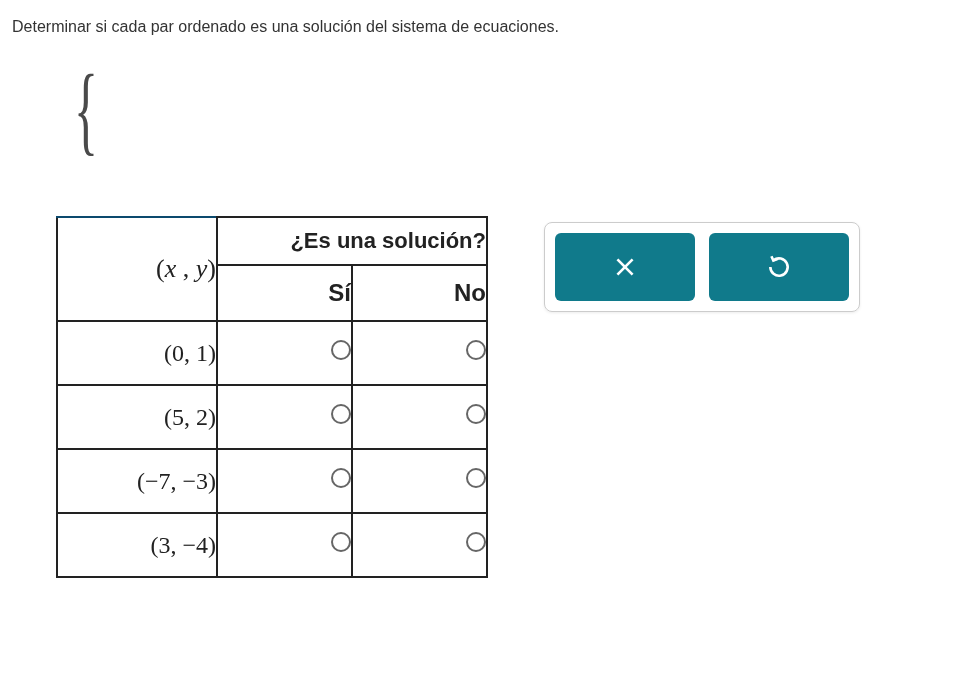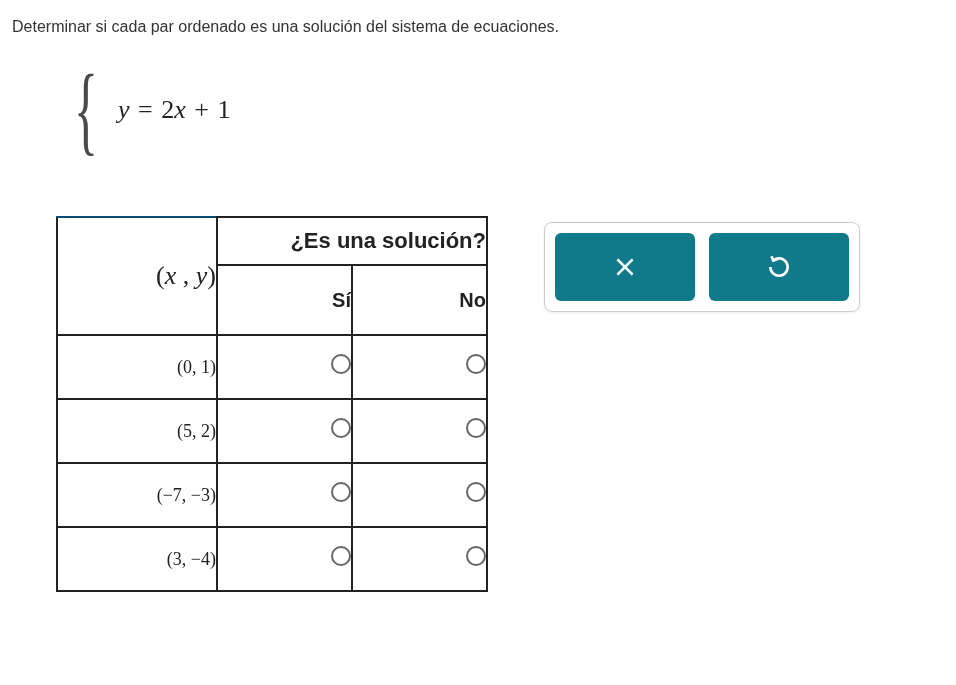--- a/index.html
+++ b/index.html
@@ -78,28 +78,28 @@
       font-size: 26px;
     }
     .xy-cell .paren {
       font-style: normal;
     }
     .xy-cell .var {
       font-style: italic;
     }
     .subhead {
       width: 135px;
-      height: 70px;
+      height: 56px;
       font-weight: bold;
-      font-size: 20px;
+      font-size: 24px;
     }
     .pair-cell {
       height: 64px;
       font-family: 'Times New Roman', serif;
-      font-size: 18px;
+      font-size: 24px;
       width: 160px;
     }
     .radio-cell {
       width: 135px;
       height: 64px;
     }
     .radio-circle {
       width: 20px;
       height: 20px;
       border: 2px solid #666;
@@ -137,21 +137,20 @@
     }
   </style>
 </head>
 <body>
 
 <div class="prompt">Determinar si cada par ordenado es una solución del sistema de ecuaciones.</div>
 
 <div class="equations">
   <div class="brace">{</div>
   <div class="eq-stack">
-    <div><span class="var">y</span> <span class="op">=</span> <span class="num">2</span><span class="var">x</span> <span class="op">+</span> <span class="num">1</span></div>
   </div>
 </div>
 
 <div class="content-row">
   <table>
     <tbody>
         <tr>
       <td class="corner-cell" rowspan="2">
         <span class="xy-cell"><span class="paren">(</span><span class="var">x</span> <span class="paren">,</span> <span class="var">y</span><span class="paren">)</span></span>
       </td>

